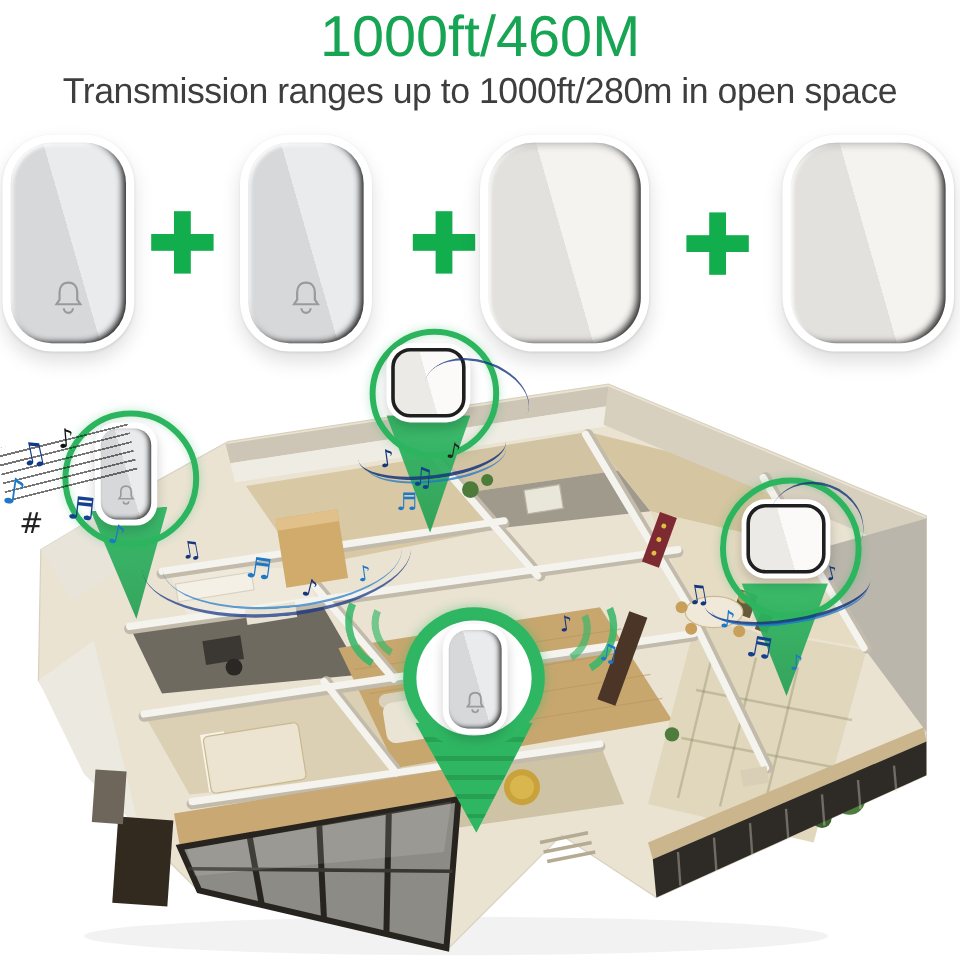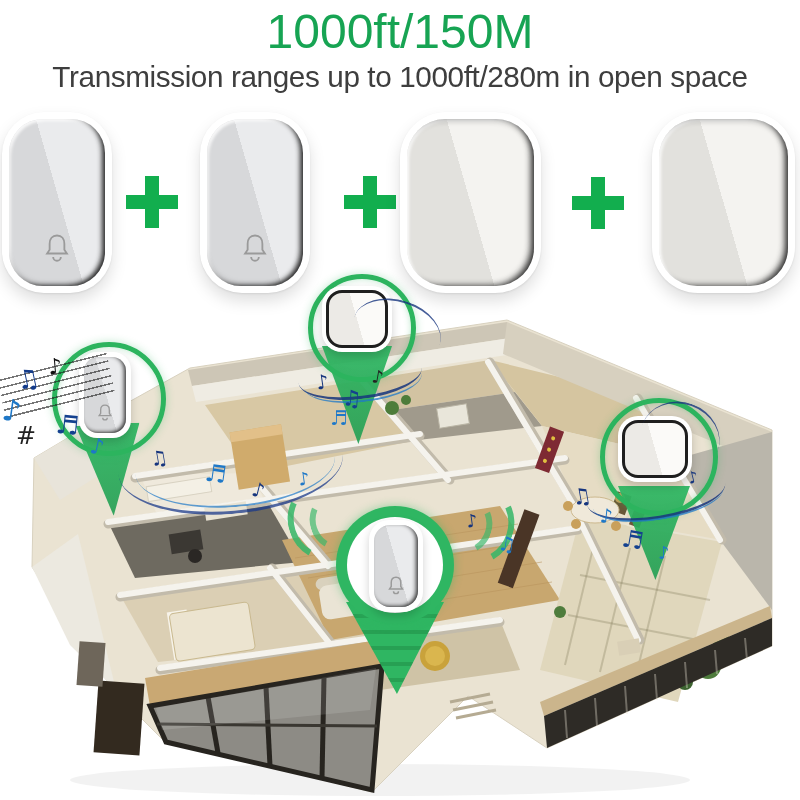--- a/index.html
+++ b/index.html
@@ -51,21 +51,21 @@
   .stafflines{position:absolute;z-index:8;opacity:.8;
      background:repeating-linear-gradient(178deg,rgba(25,25,25,0) 0 6px,rgba(25,25,25,.75) 6px 7.5px);}
   .note{position:absolute;z-index:9;font-family:"DejaVu Sans",sans-serif;line-height:1;}
   svg.house{position:absolute;left:20px;top:310px;z-index:1;}
 </style>
 </head>
 <body>
 
 <div class="canvas">
 
-  <div class="title">1000ft/150M</div>
+  <div class="title">1000ft/460M</div>
   <div class="subtitle">Transmission ranges up to 1000ft/280m in open space</div>
 
   <div class="dev" style="left:2px;top:112px;width:110px;height:181px;">
     <div class="face face-tx"></div>
     <div class="bellwrap" style="top:118px;">
       <svg width="34" height="38" viewBox="0 0 24 26">
           <path d="M12 3.5c-3.4 0-5.2 2.5-5.2 5.8v4.2L5 16.2h14l-1.8-2.7V9.3c0-3.3-1.8-5.8-5.2-5.8z" fill="none" stroke="#9a9a9a" stroke-width="1.3"></path>
           <path d="M9.3 18.6a2.7 2.7 0 0 0 5.4 0" fill="none" stroke="#9a9a9a" stroke-width="1.3"></path>
         </svg>
     </div>

